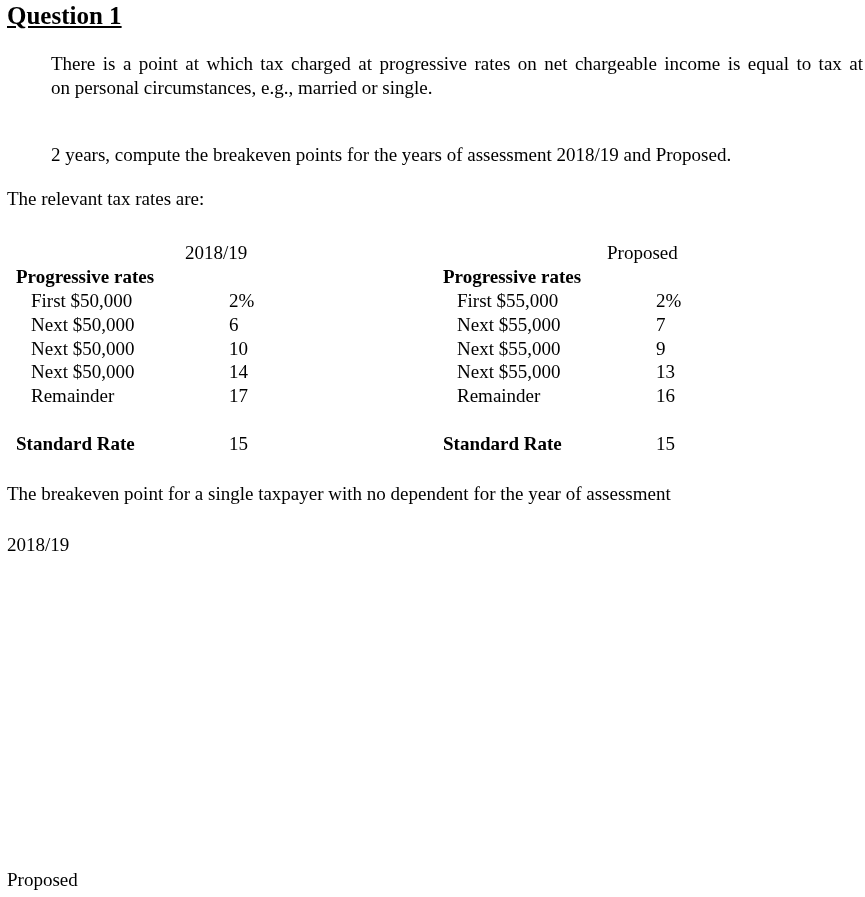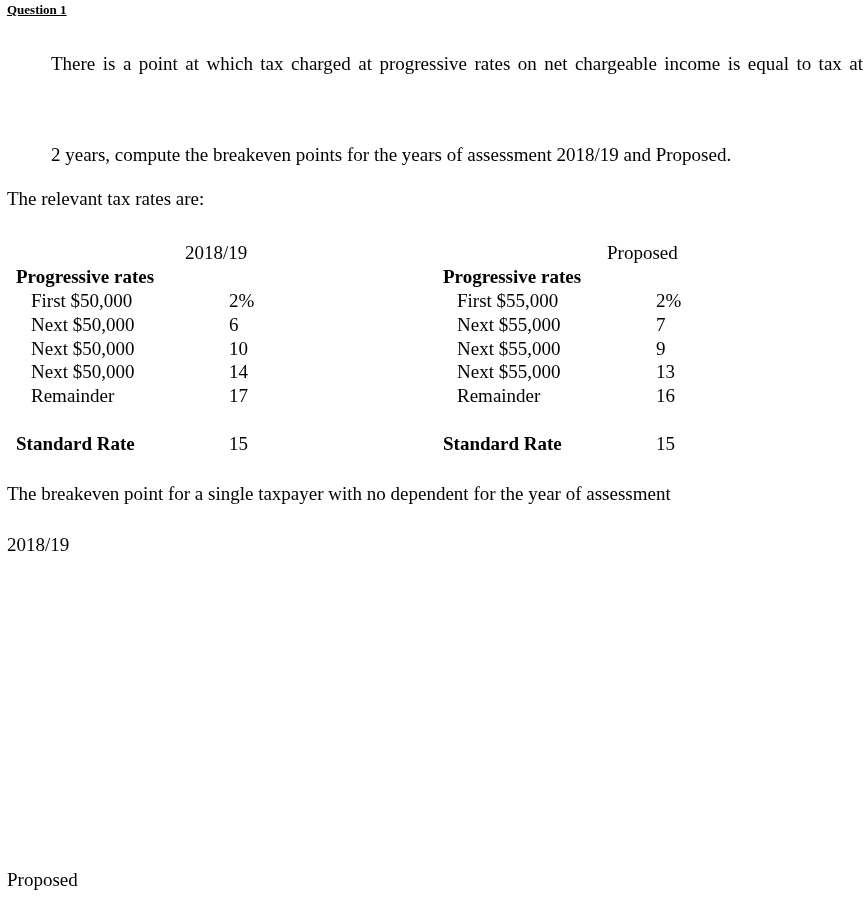--- a/index.html
+++ b/index.html
@@ -14,21 +14,21 @@
       overflow: hidden;
       font-family: "Liberation Serif", "DejaVu Serif", serif;
       color: #000000;
       font-size: 19px;
     }
     .abs { position: absolute; white-space: nowrap; }
     .title {
       left: 7px; top: 2px;
       font-weight: bold;
       text-decoration: underline;
-      font-size: 13px;
+      font-size: 25px;
     }
     .para {
       position: absolute;
       left: 7px;
       width: 856px;
       line-height: 24px;
       text-align: justify;
     }
     .para .line { display: block; white-space: nowrap; text-align-last: justify; margin-left: 44px; }
     .para .line.last { text-align-last: left; }
@@ -42,20 +42,21 @@
   </style>
 </head>
 <body>
 
 <div>
 
   <div class="abs title">Question 1</div>
 
   <div class="para p1">
     <span class="line">There is a point at which tax charged at progressive rates on net chargeable income is equal to tax at</span>
+    <span class="line last">on personal circumstances, e.g., married or single.</span>
   </div>
 
   <div class="para p2">
     <span class="line last">2 years, compute the breakeven points for the years of assessment 2018/19 and Proposed.</span>
   </div>
 
   <div class="abs p3" style="left:7px; top:188px;">The relevant tax rates are:</div>
 
   <div>
     <div class="abs" style="left:185px; top:242px;">2018/19</div>

